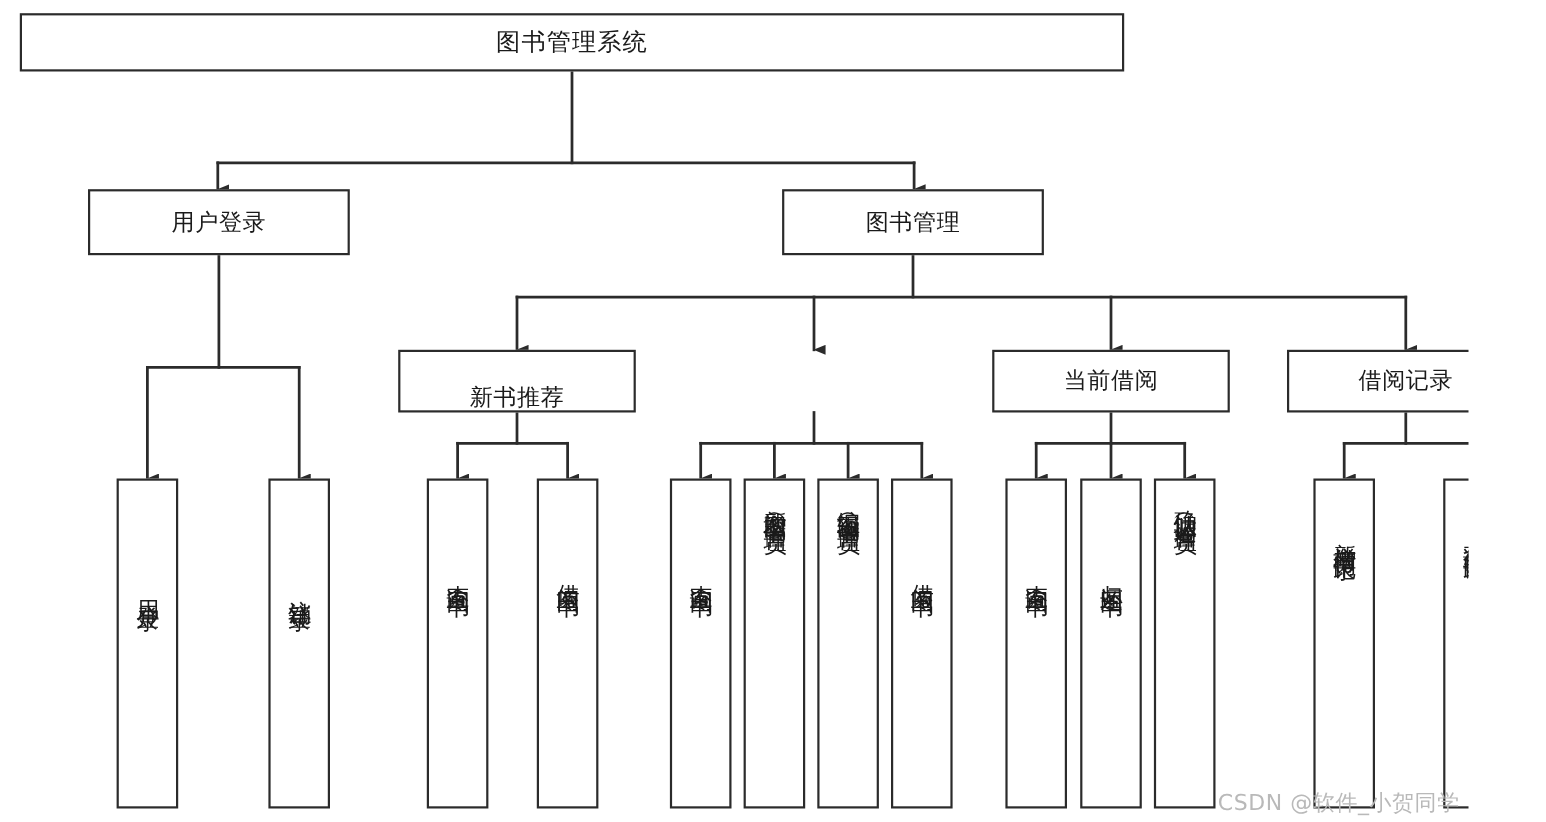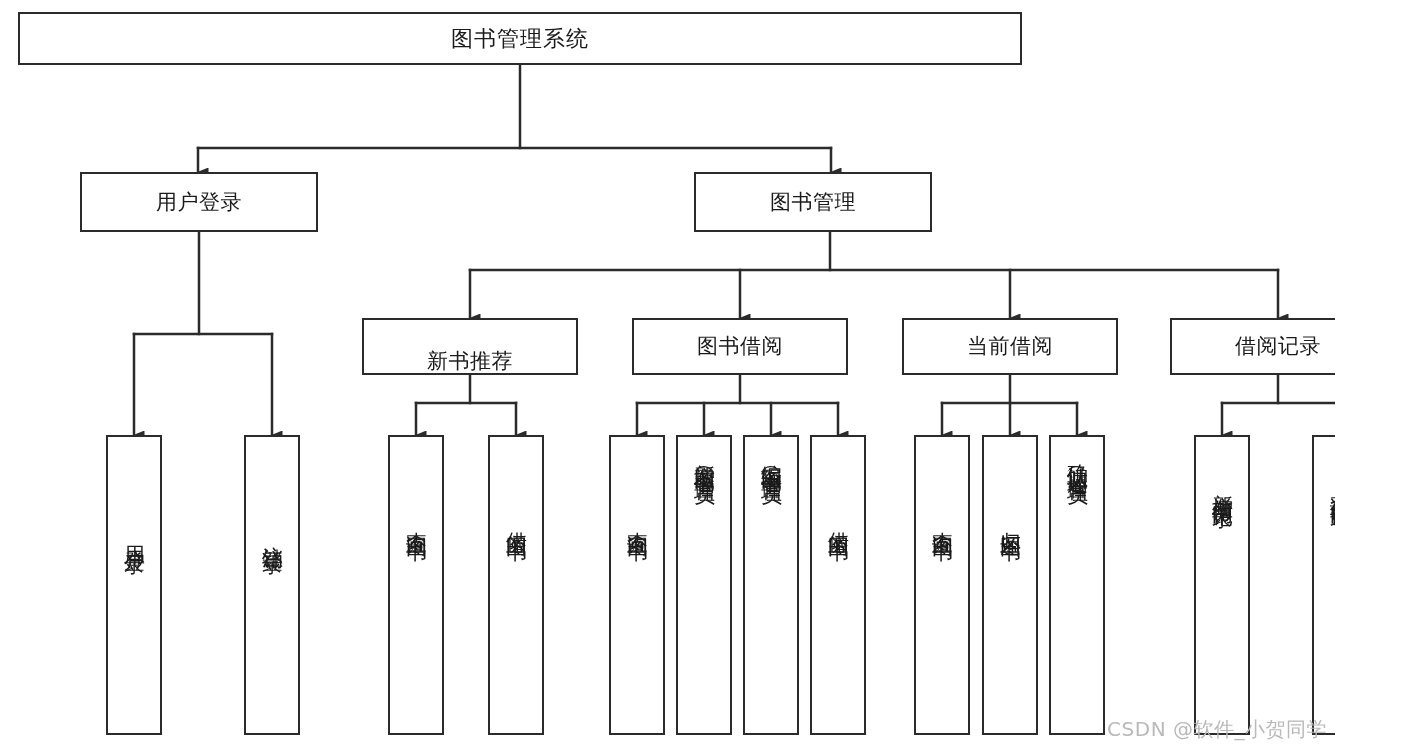--- a/index.html
+++ b/index.html
@@ -135,30 +135,27 @@
     </g>
   </svg>
 
   <div class="node horiz root" style="left:18px; top:12px; width:1004px; height:53px;">
     <span class="node-label">图书管理系统</span>
   </div>
 
   <div class="node horiz" style="left:80px; top:172px; width:238px; height:60px;">
     <span class="node-label">用户登录</span>
   </div>
-  <div class="node horiz" style="left:694px; top:172px; width:238px; height:60px;">
+  <div class="node horiz" style="left:711px; top:172px; width:238px; height:60px;">
     <span class="node-label">图书管理</span>
   </div>
 
   <div class="node horiz" style="left:362px; top:318px; width:216px; height:57px;align-items:flex-end;">
     <span class="node-label">新书推荐</span>
   </div>
-  <div class="node horiz" style="left:632px; top:318px; width:216px; height:57px;">
-    <span class="node-label">图书借阅</span>
-  </div>
   <div class="node horiz" style="left:902px; top:318px; width:216px; height:57px;">
     <span class="node-label">当前借阅</span>
   </div>
   <div class="node horiz" style="left:1170px; top:318px; width:216px; height:57px;">
     <span class="node-label">借阅记录</span>
   </div>
 
   <div class="node vert" style="left:106px; top:435px; width:56px; height:300px; padding-top:92px;">
     <span class="node-label">用户登录</span>
   </div>

